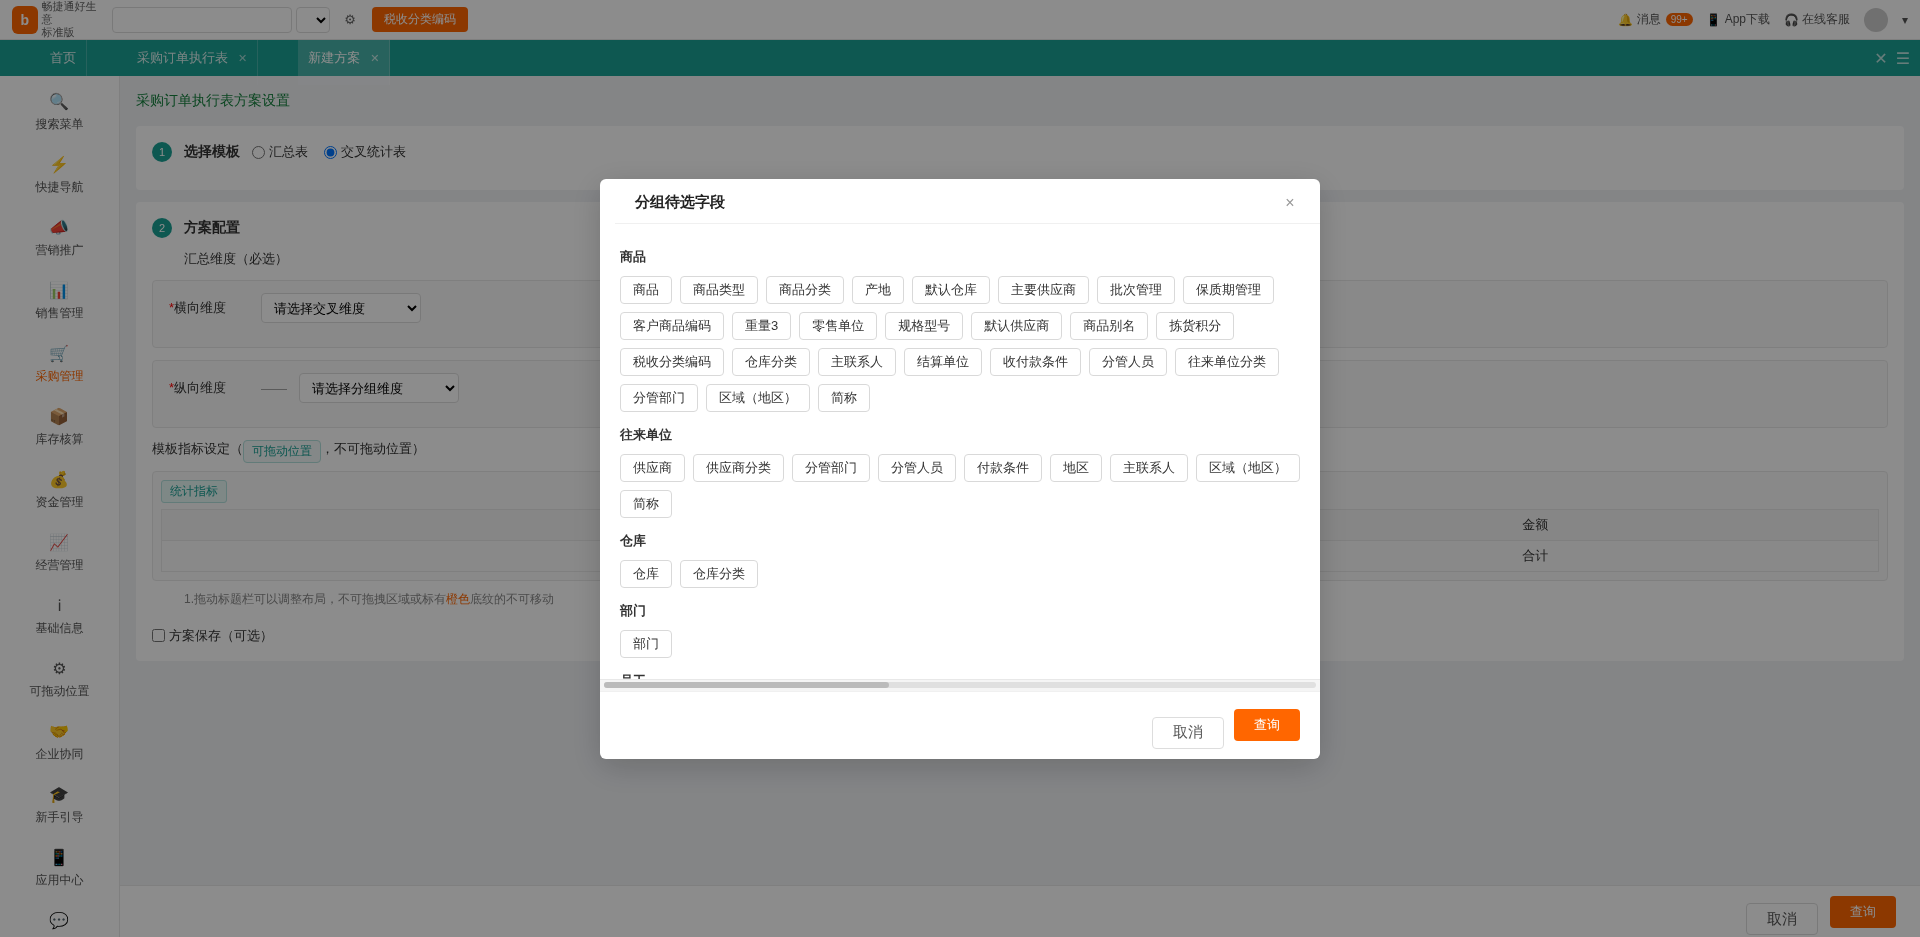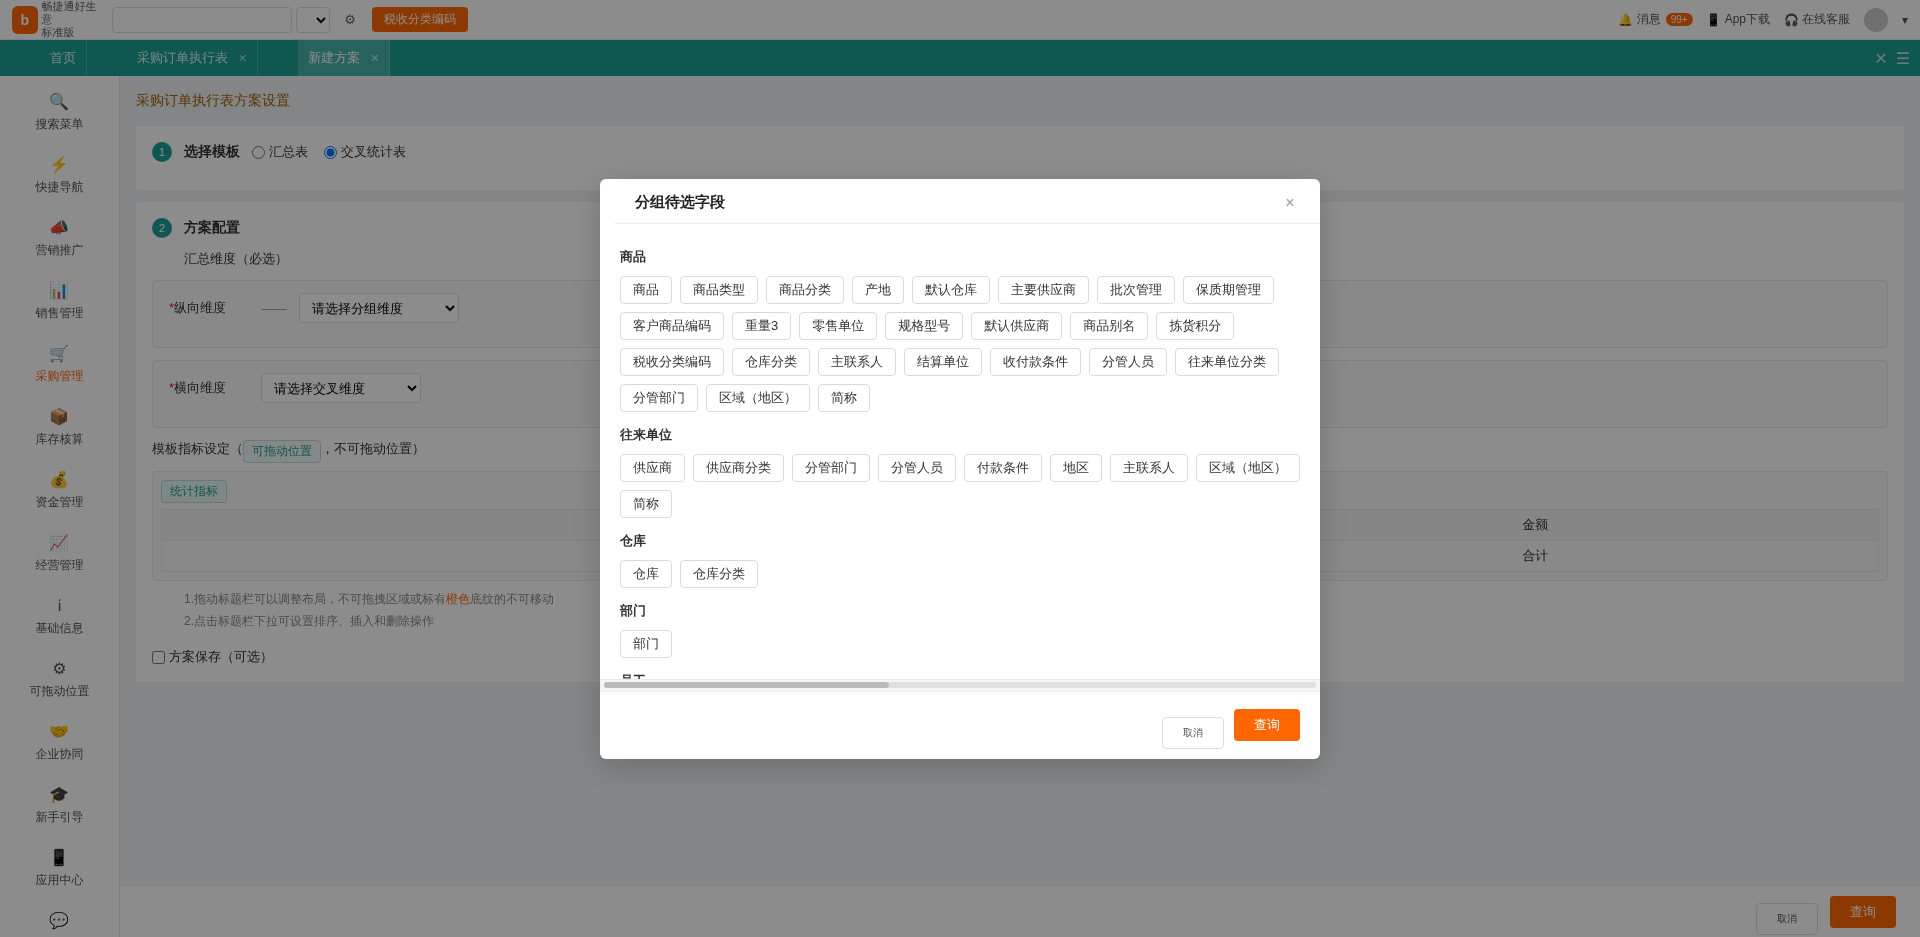--- a/index.html
+++ b/index.html
@@ -165,21 +165,21 @@
       margin-top: 76px;
       margin-left: 120px;
       padding: 16px;
       min-height: calc(100vh - 76px);
       background: #f0f2f5;
     }
 
     
     .page-title {
       font-size: 14px;
-      color: #a16207;
+      color: #15803d;
       margin-bottom: 16px;
     }
 
     
     .card {
       background: #fff;
       border-radius: 4px;
       padding: 16px;
       margin-bottom: 12px;
     }
@@ -294,21 +294,21 @@
       padding: 0 24px;
       gap: 12px;
       z-index: 80;
     }
     .btn-cancel {
       height: 32px;
       padding: 0 20px;
       border: 1px solid #ddd;
       border-radius: 4px;
       background: #fff;
-      font-size: 10px;
+      font-size: 15px;
       cursor: pointer;
       color: #555;
       margin-top: 15px;
     }
     .btn-confirm {
       height: 32px;
       padding: 0 20px;
       border: none;
       border-radius: 4px;
       background: #f60;
@@ -559,36 +559,36 @@
       <span class="step-label">方案配置</span>
     </div>
 
     <div class="form-row">
       <span class="form-label">汇总维度（必选）</span>
     </div>
 
     <div class="dimension-section">
       <div class="form-row" style="padding-left:0;">
         <span class="form-label">
+          <span style="color:red;">*</span>横向维度
+        </span>
+        <select class="form-select">
+          <option value="">请选择交叉维度</option>
+        </select>
+      </div>
+    </div>
+
+    <div class="dimension-section">
+      <div class="form-row" style="padding-left:0;">
+        <span class="form-label">
           <span style="color:red;">*</span>纵向维度
         </span>
         <span class="dash">——</span>
         <select class="form-select">
           <option value="">请选择分组维度</option>
-        </select>
-      </div>
-    </div>
-
-    <div class="dimension-section">
-      <div class="form-row" style="padding-left:0;">
-        <span class="form-label">
-          <span style="color:red;">*</span>横向维度
-        </span>
-        <select class="form-select">
-          <option value="">请选择交叉维度</option>
         </select>
       </div>
     </div>
 
     <div class="indicators-row" style="margin-top:12px;">
       <span>模板指标设定（</span>
       <span class="indicator-badge">可拖动位置</span>
       <span>，</span>
       <span>不可拖动位置）</span>
     </div>
@@ -613,21 +613,20 @@
           <tr>
             <td>合计</td>
             <td>合计</td>
           </tr>
         </tbody>
       </table>
     </div>
 
     <div class="notes">
       <div>1.拖动标题栏可以调整布局，不可拖拽区域或标有<span>橙色</span>底纹的不可移动</div>
-      <div>2.点击标题栏下拉可设置排序、插入和删除操作</div>
     </div>
 
     <div class="bottom-row">
       <label class="checkbox-label">
         <input type="checkbox" style="">
         <span>方案保存（可选）</span>
       </label>
     </div>
   </div>
 </div>

